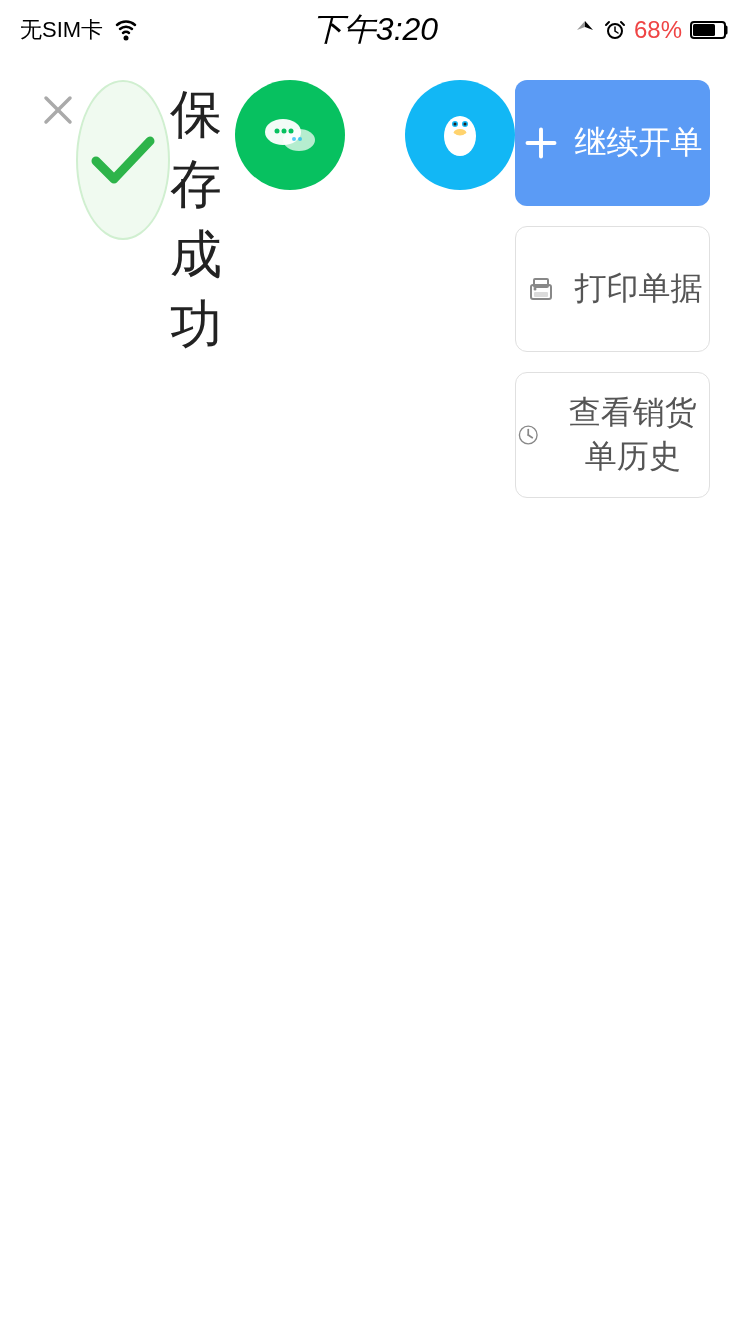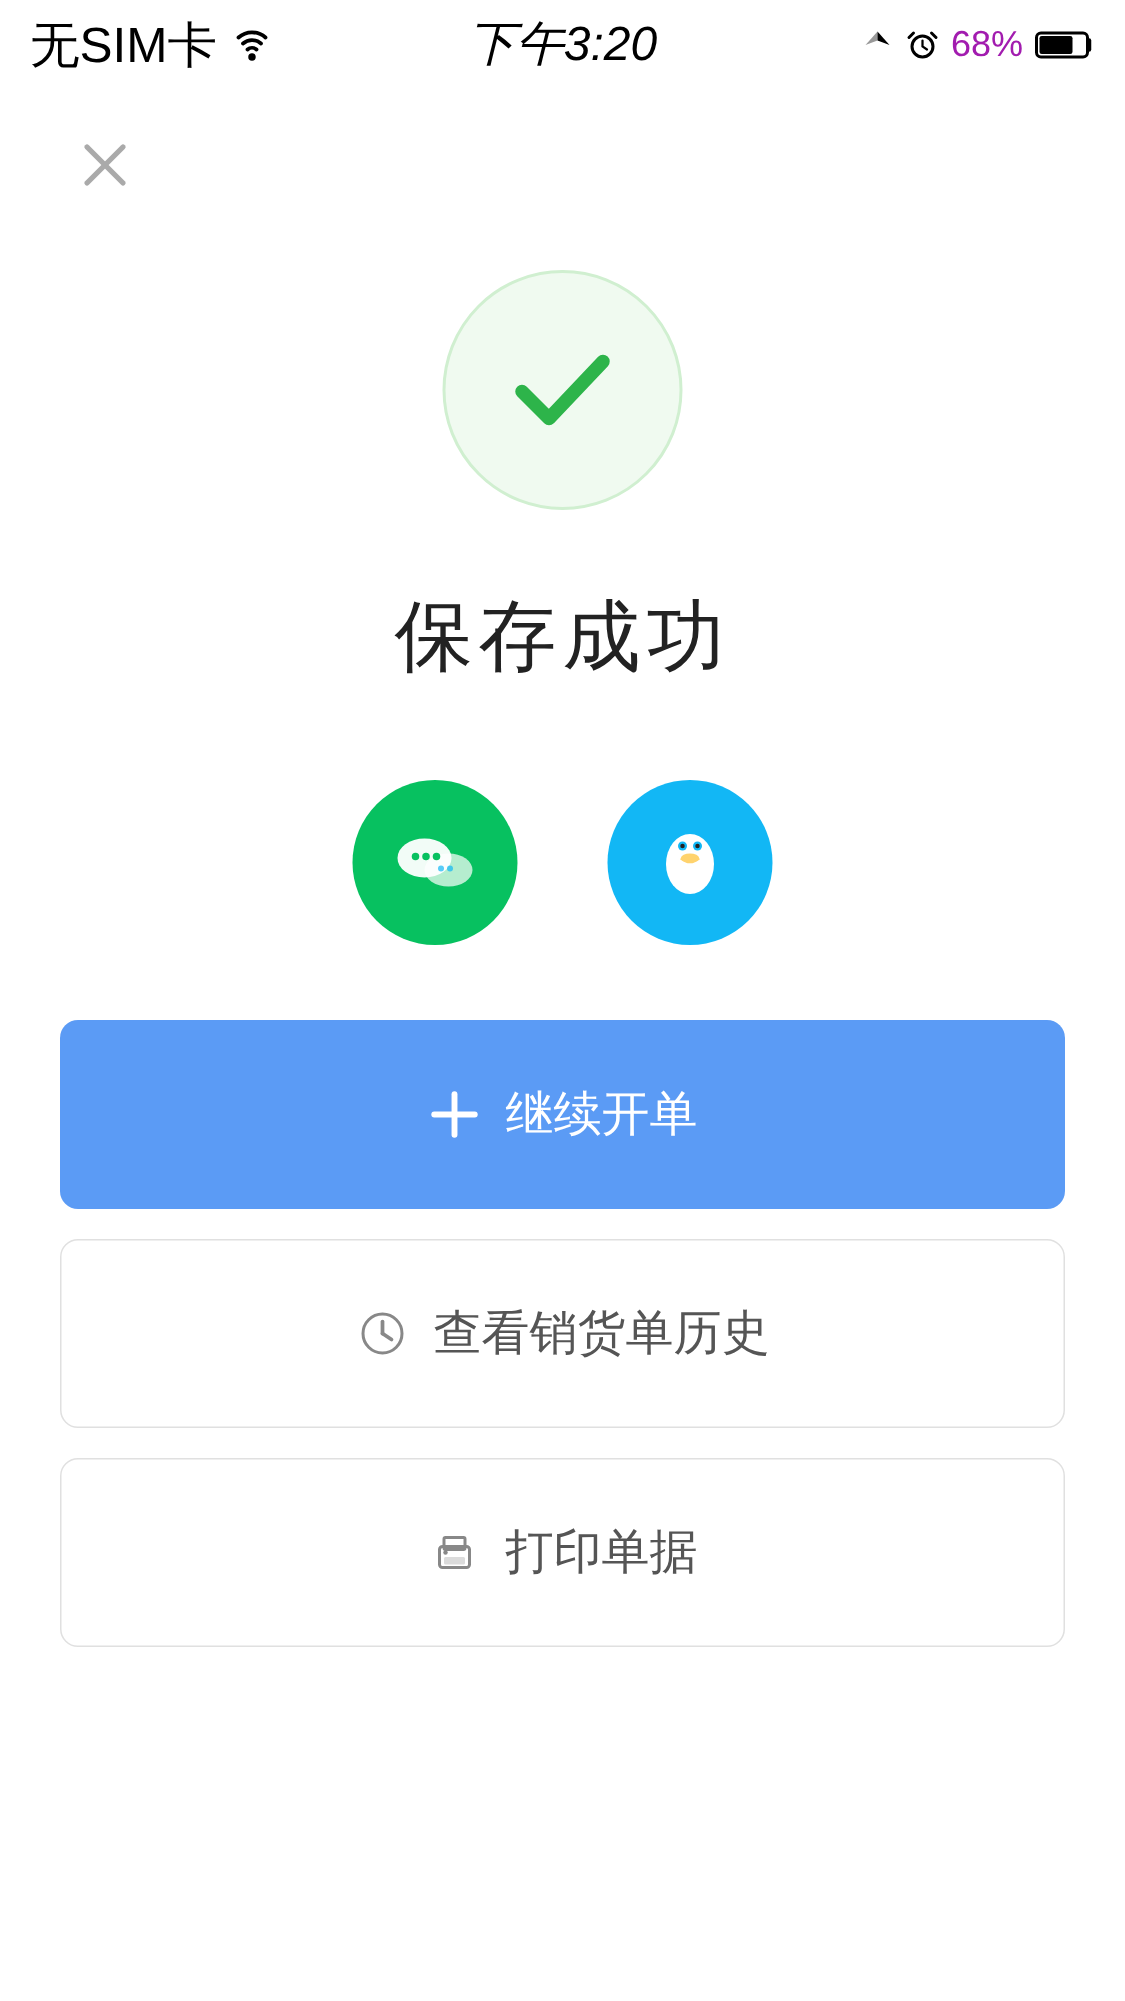--- a/index.html
+++ b/index.html
@@ -25,49 +25,48 @@
       display: flex;
       align-items: center;
       justify-content: space-between;
       padding: 0 20px;
     }
 
     .status-left {
       display: flex;
       align-items: center;
       gap: 8px;
-      font-size: 33px;
+      font-size: 22px;
       color: #000;
     }
 
     .status-center {
       font-size: 32px;
       font-weight: 500;
       color: #000;
       position: absolute;
       left: 50%;
       transform: translateX(-50%);
       font-style: italic;
     }
 
     .status-right {
       display: flex;
       align-items: center;
       gap: 8px;
       font-size: 24px;
-      color: #a21caf;
+      color: #ef4444;
     }
 
     
     .main-content {
       width: 100%;
       padding: 20px 40px;
       display: flex;
-      flex-direction: column;
-      align-items: center;
+      align-items: flex-start;
     }
 
     
     .close-btn {
       align-self: flex-start;
       width: 60px;
       height: 60px;
       display: flex;
       align-items: center;
       justify-content: center;
@@ -282,31 +281,31 @@
     <button class="action-btn primary">
       <svg width="32" height="32" viewBox="0 0 32 32">
         <line x1="16" y1="4" x2="16" y2="28" stroke="white" stroke-width="3.5" stroke-linecap="round"></line>
         <line x1="4" y1="16" x2="28" y2="16" stroke="white" stroke-width="3.5" stroke-linecap="round"></line>
       </svg>
       <span>继续开单</span>
     </button>
 
     <button class="action-btn">
       <svg width="36" height="36" viewBox="0 0 36 36">
-        <circle cx="18" cy="18" r="13" stroke="#888" stroke-width="2" fill="none"></circle>
-        <line x1="18" y1="10" x2="18" y2="18" stroke="#888" stroke-width="2.5" stroke-linecap="round"></line>
-        <line x1="18" y1="18" x2="24" y2="22" stroke="#888" stroke-width="2.5" stroke-linecap="round"></line>
-      </svg>
-      <span>查看销货单历史</span>
-    </button>
-
-    <button class="action-btn">
-      <svg width="36" height="36" viewBox="0 0 36 36">
         <rect x="8" y="14" width="20" height="14" rx="2" stroke="#888" stroke-width="2" fill="none"></rect>
         <rect x="11" y="8" width="14" height="8" rx="1" stroke="#888" stroke-width="2" fill="none"></rect>
         <rect x="11" y="21" width="14" height="5" rx="1" fill="#888" opacity="0.3"></rect>
         <circle cx="12" cy="18" r="1.5" fill="#888"></circle>
       </svg>
       <span>打印单据</span>
     </button>
 
+    <button class="action-btn">
+      <svg width="36" height="36" viewBox="0 0 36 36">
+        <circle cx="18" cy="18" r="13" stroke="#888" stroke-width="2" fill="none"></circle>
+        <line x1="18" y1="10" x2="18" y2="18" stroke="#888" stroke-width="2.5" stroke-linecap="round"></line>
+        <line x1="18" y1="18" x2="24" y2="22" stroke="#888" stroke-width="2.5" stroke-linecap="round"></line>
+      </svg>
+      <span>查看销货单历史</span>
+    </button>
+
   </div>
 </div>
 
 </body></html>

